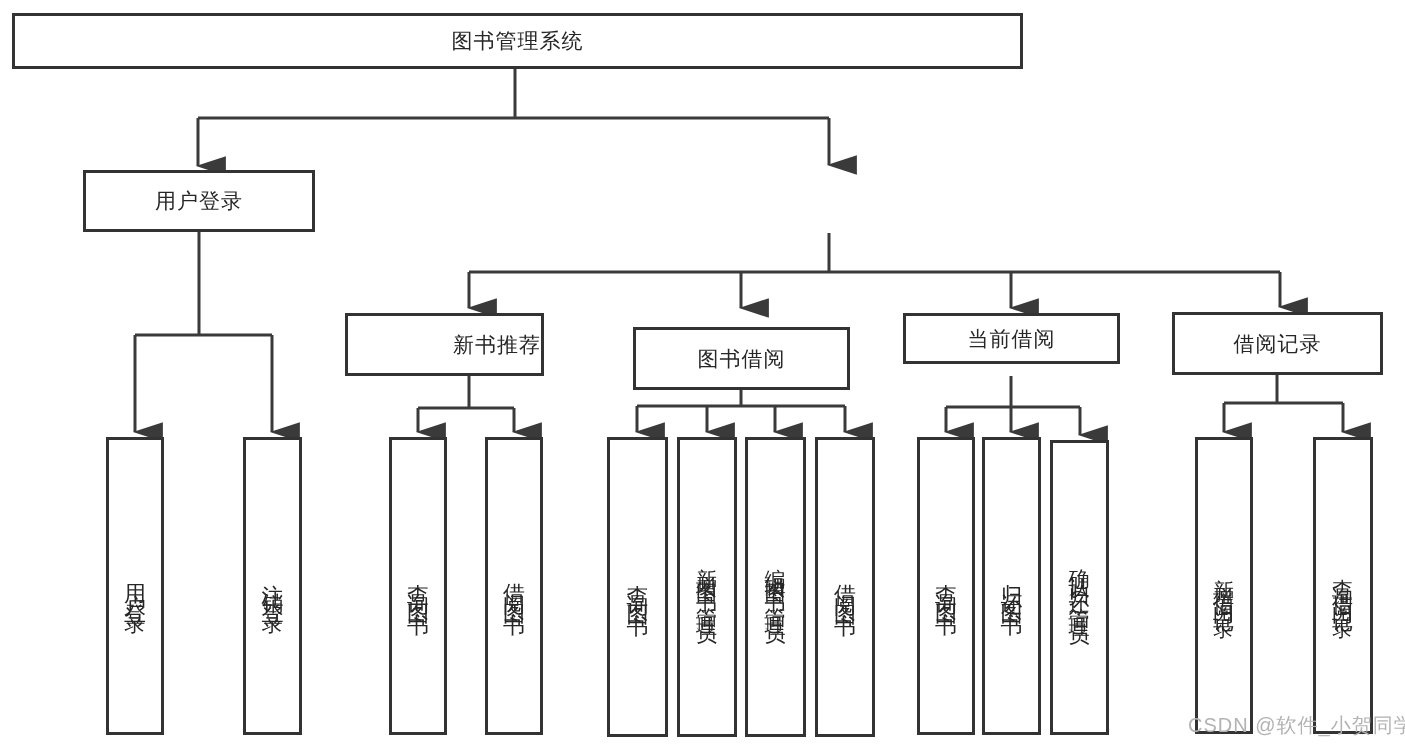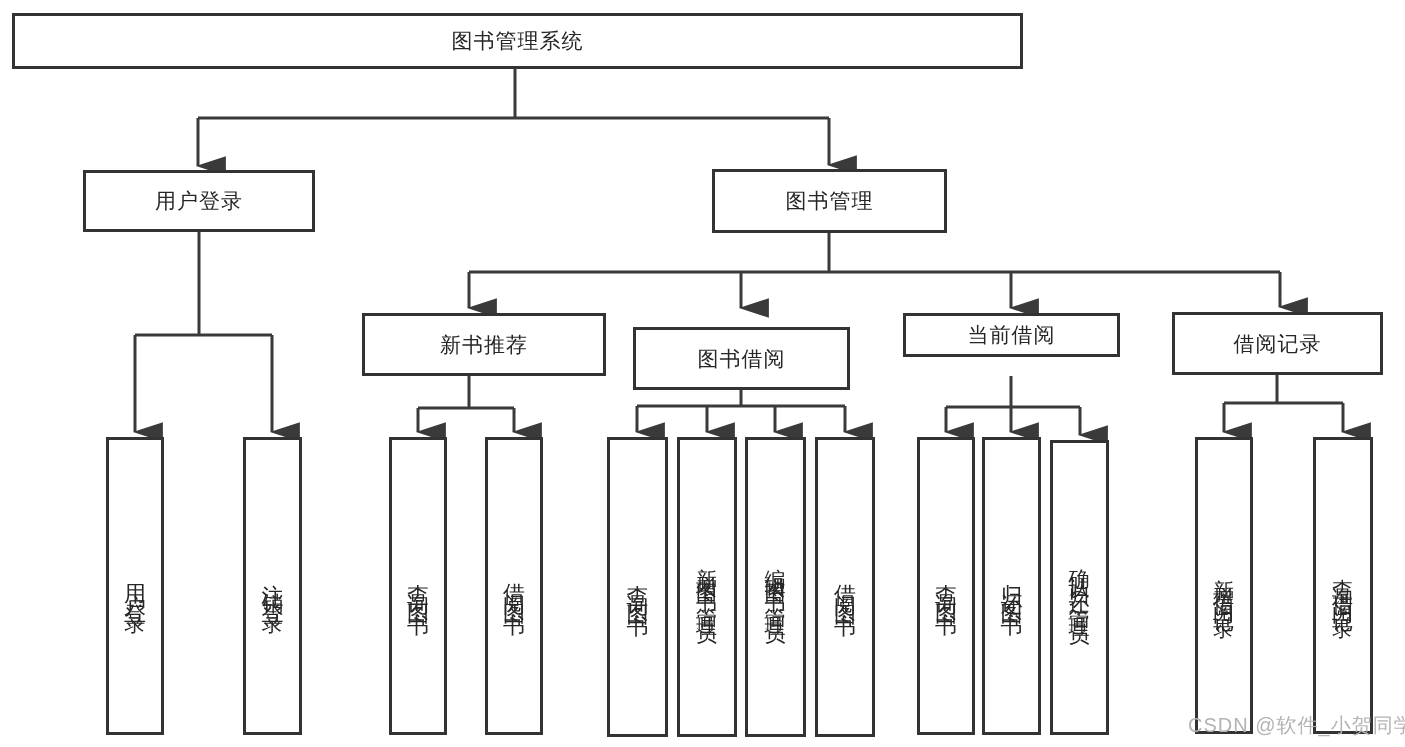--- a/index.html
+++ b/index.html
@@ -75,31 +75,28 @@
     </g>
   </svg>
 
   <div class="node hnode" style="left:12px;top:13px;width:1011px;height:56px;">
     <span>图书管理系统</span>
   </div>
 
   <div class="node hnode" style="left:83px;top:170px;width:232px;height:62px;">
     <span>用户登录</span>
   </div>
-  <div class="node hnode" style="left:712px;top:169px;width:235px;height:64px;">
-    <span>图书管理</span>
-  </div>
 
-  <div class="node hnode" style="left:362px;top:313px;width:244px;height:63px;">
+  <div class="node hnode" style="left:345px;top:313px;width:199px;height:63px;justify-content:flex-end;">
     <span>新书推荐</span>
   </div>
   <div class="node hnode" style="left:633px;top:313px;width:217px;height:63px;margin-top:14px;">
     <span>图书借阅</span>
   </div>
-  <div class="node hnode" style="left:903px;top:313px;width:217px;height:44px;">
+  <div class="node hnode" style="left:903px;top:313px;width:217px;height:51px;">
     <span>当前借阅</span>
   </div>
   <div class="node hnode" style="left:1172px;top:312px;width:211px;height:63px;">
     <span>借阅记录</span>
   </div>
 
   <div class="node leaf" style="left:106px;top:437px;width:58px;height:298px;">
     <span>用户登录</span>
   </div>
   <div class="node leaf" style="left:243px;top:437px;width:59px;height:298px;">

